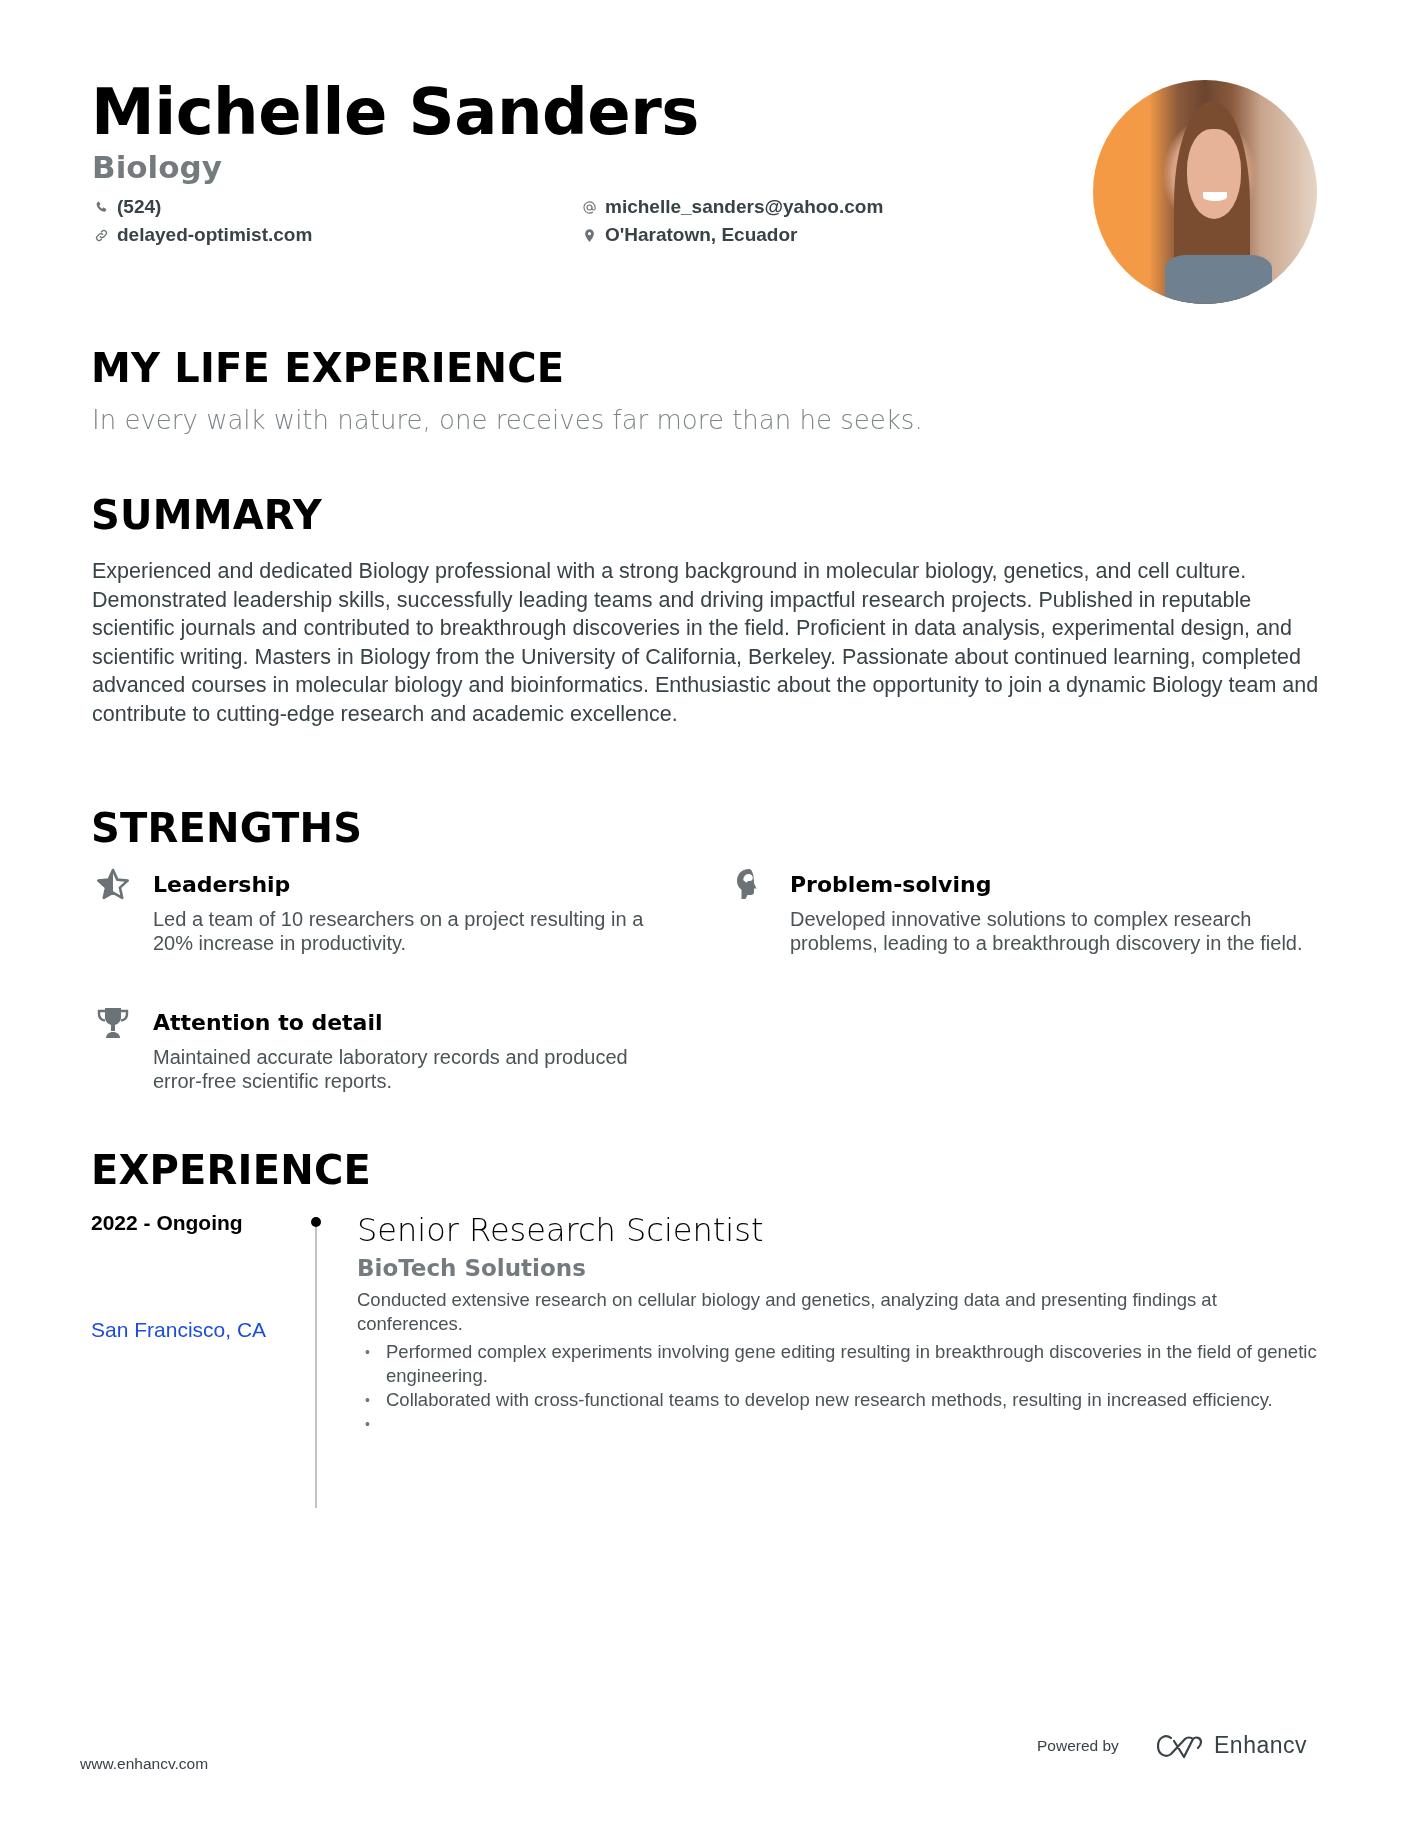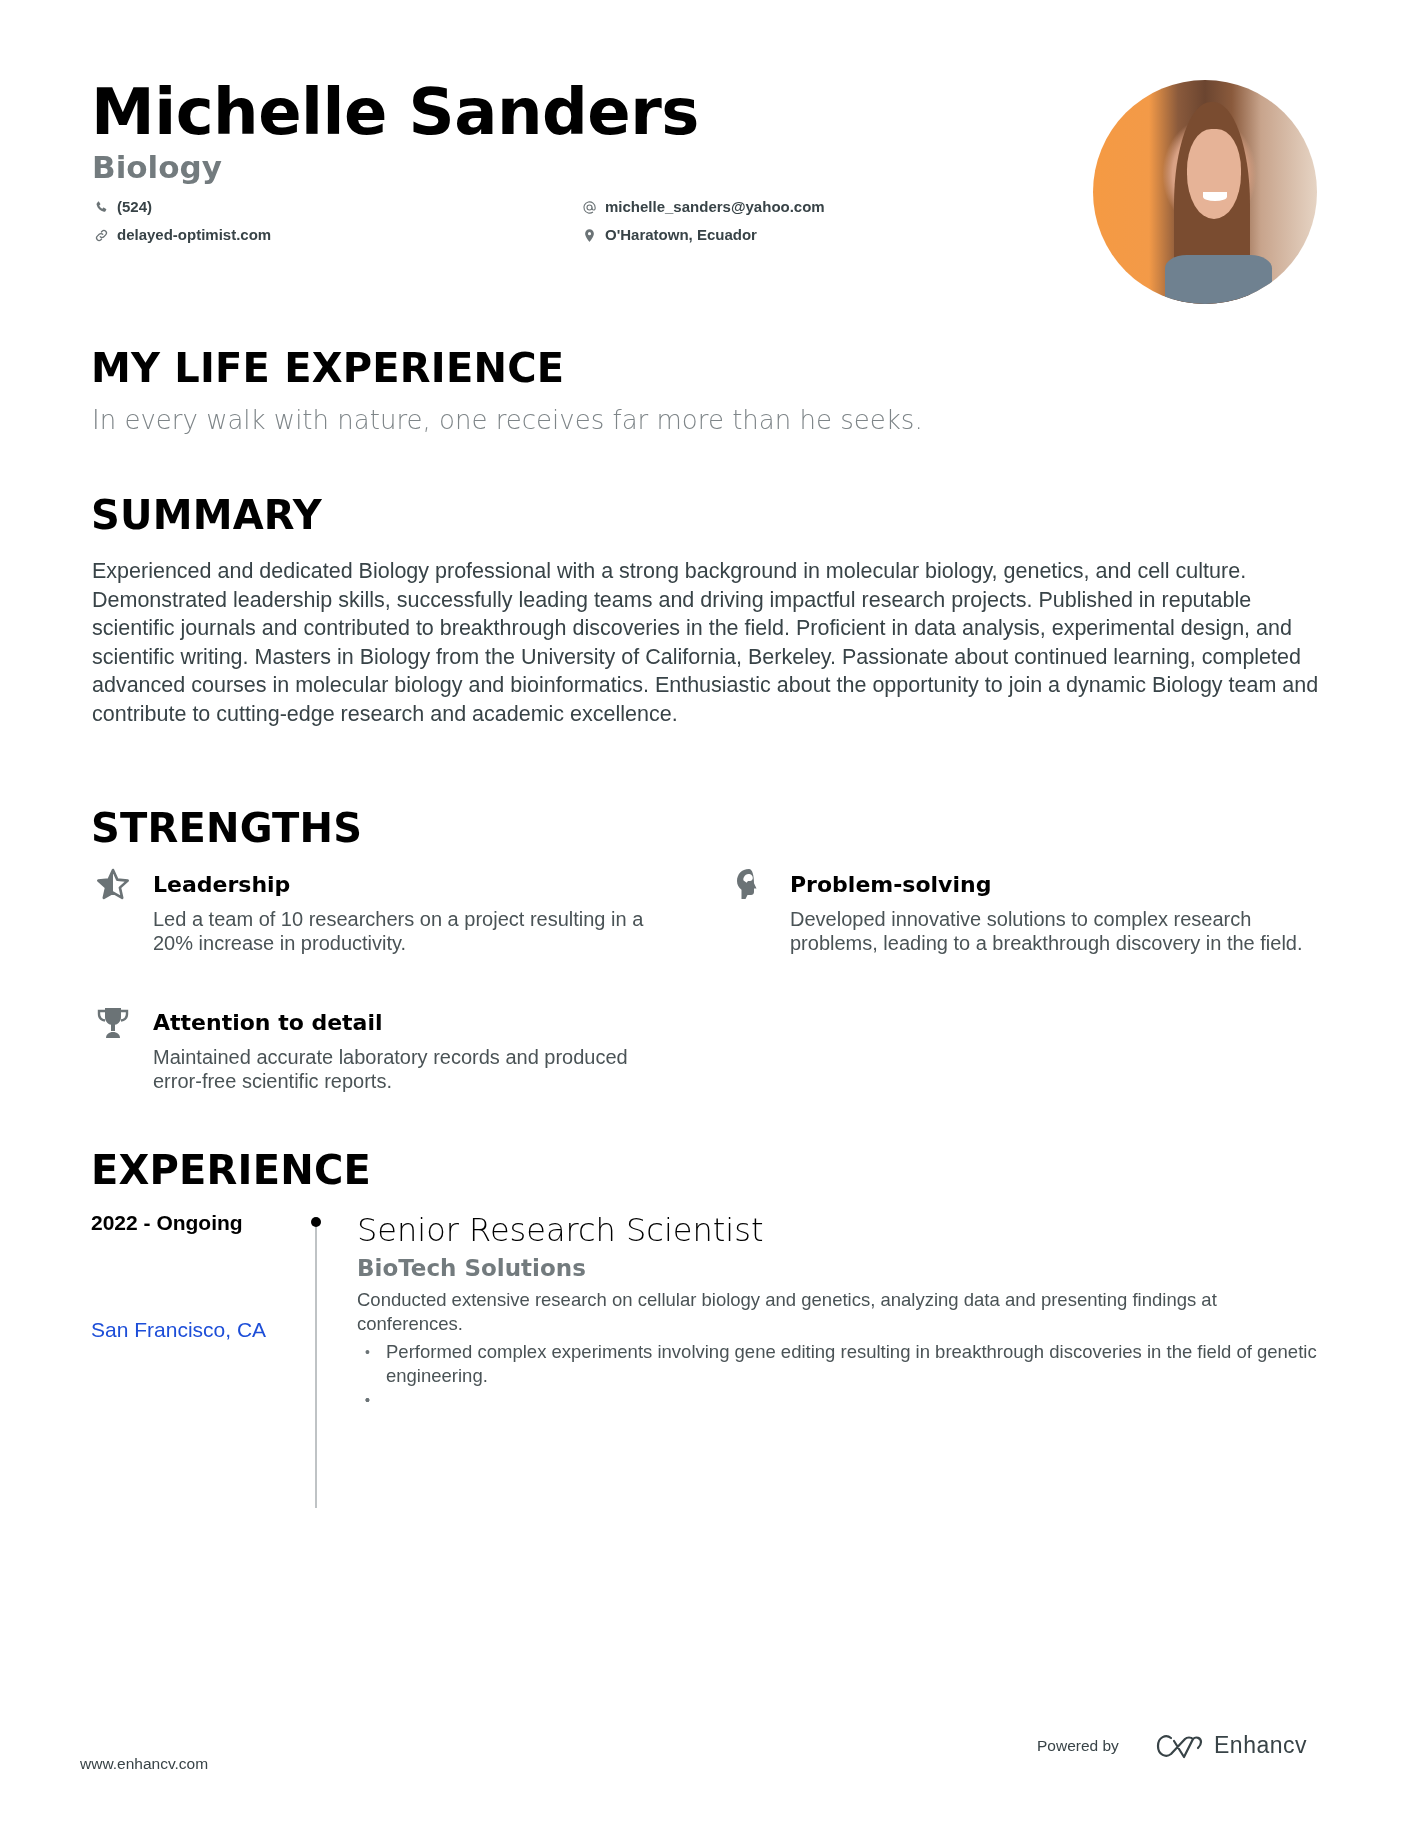--- a/index.html
+++ b/index.html
@@ -3,21 +3,21 @@
 <meta charset="utf-8">
 <style>
   * { box-sizing: border-box; margin: 0; padding: 0; }
   html, body { width: 1410px; height: 1826px; background: #ffffff; overflow: hidden; }
   body { position: relative; font-family: "Liberation Sans", "DejaVu Sans", sans-serif; color: #384347; }
   .abs { position: absolute; }
 
   .name { left: 91px; top: 74px; font-size: 64px; font-weight: 700; color: #000; letter-spacing: -0.5px; line-height: 76px; font-family: "DejaVu Sans", sans-serif; }
   .role { left: 92px; top: 148px; font-size: 31px; font-weight: 700; color: #737b7e; line-height: 38px; font-family: "DejaVu Sans", sans-serif; }
 
-  .contact { font-size: 15px; font-weight: 700; color: #384347; line-height: 22px; display: flex; align-items: center; }
+  .contact { font-size: 19px; font-weight: 700; color: #384347; line-height: 22px; display: flex; align-items: center; }
   .contact .ic { width: 18px; height: 18px; margin-right: 7px; display: inline-flex; align-items: center; justify-content: center; color: #6b7376; }
   .contact .ic svg { width: 15px; height: 15px; }
 
   .photo { left: 1093px; top: 80px; width: 224px; height: 224px; border-radius: 50%; overflow: hidden;
     background: radial-gradient(ellipse 30% 36% at 52% 42%, #e8b89a 0%, #d9a184 55%, rgba(217,161,132,0) 70%),
                 linear-gradient(90deg, #f59a43 0%, #f39a48 25%, #8a5a3c 38%, #6b4530 50%, #8a5a3c 62%, #c8a48c 75%, #e6d4c4 100%); }
   .photo .hair { position:absolute; left: 36%; top: 10%; width: 34%; height: 95%; background: #7a4c30; border-radius: 48% 48% 10% 10%; }
   .photo .face { position:absolute; left: 42%; top: 22%; width: 24%; height: 40%; background: #e6b397; border-radius: 45% 45% 50% 50%; }
   .photo .shirt { position:absolute; left: 32%; top: 78%; width: 48%; height: 30%; background: #6f8190; border-radius: 20% 20% 0 0; }
   .photo .smile { position:absolute; left: 49%; top: 50%; width: 11%; height: 4%; background: #fff; border-radius: 0 0 50% 50%; }
@@ -144,21 +144,21 @@
 <div class="abs exp-date">2022 - Ongoing</div>
 <div class="abs exp-loc">San Francisco, CA</div>
 <div class="abs timeline-line"></div>
 <div class="abs timeline-dot"></div>
 
 <div class="abs exp-title">Senior Research Scientist</div>
 <div class="abs exp-company">BioTech Solutions</div>
 <div class="abs exp-desc">Conducted extensive research on cellular biology and genetics, analyzing data and presenting findings at conferences.</div>
 <ul class="abs exp-bullets">
   <li><span class="dot">•</span><span>Performed complex experiments involving gene editing resulting in breakthrough discoveries in the field of genetic engineering.</span></li>
-  <li><span class="dot">•</span></li>
+  <li><span class="dot">•</span><span>Collaborated with cross-functional teams to develop new research methods, resulting in increased efficiency.</span></li>
   <li><span class="dot">•</span></li>
 </ul>
 
 <div class="abs footer-url">www.enhancv.com</div>
 <div class="abs powered">Powered by</div>
 <svg class="abs logo-icon" viewBox="0 0 48 26" fill="none" stroke="#384347" stroke-width="2.2" stroke-linecap="round" stroke-linejoin="round">
   <path d="M15 5C10 1 2 4 2 13s8 12 13 8l14-15c2-2 6-2 8 0l-9 18L18 8"></path>
   <path d="M37 6c3-3 8-1 8 3 0 2-1 4-3 6"></path>
 </svg>
 <div class="abs logo-text">Enhancv</div>

